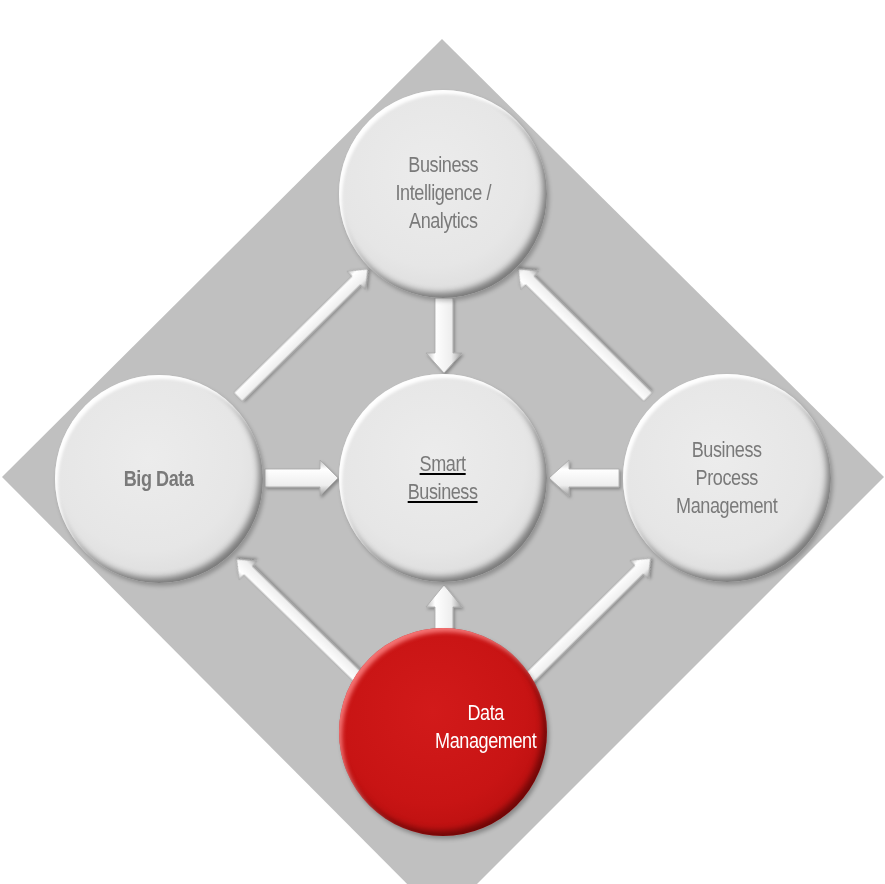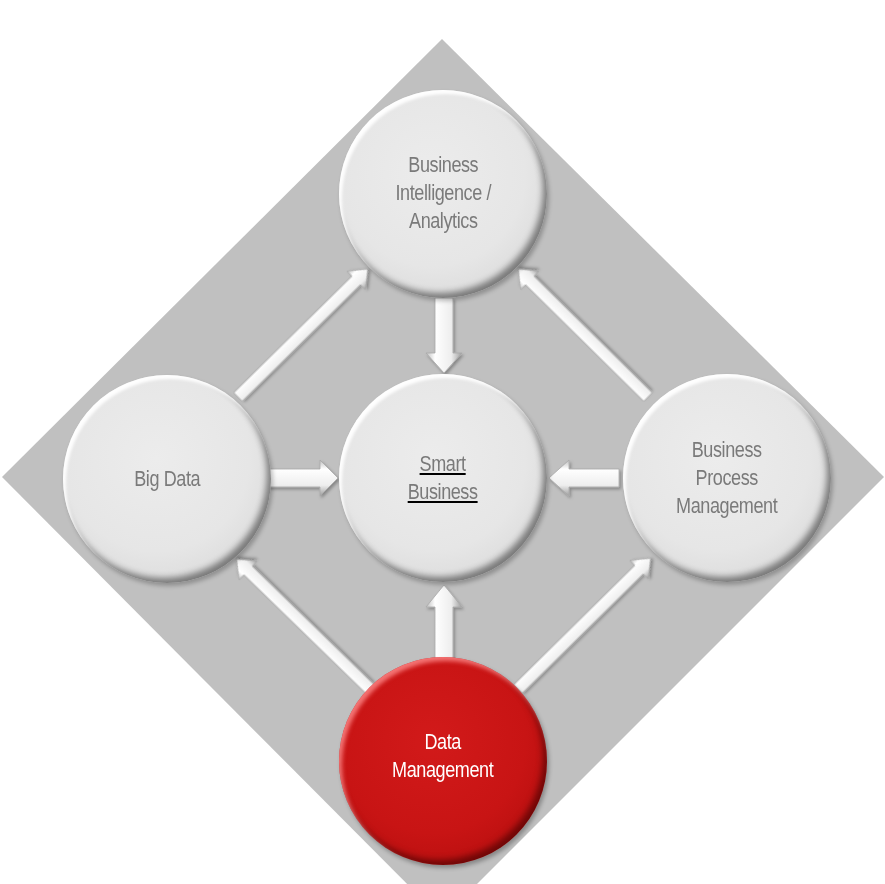--- a/index.html
+++ b/index.html
@@ -91,32 +91,32 @@
       <polygon points="619,432 569,432 569,423 549,441 569,459 569,450 619,450" fill="url(#arrowH)" stroke="#a8a8a8" stroke-width="0.8"></polygon>
     </g>
   </svg>
 
   <div class="node grey" style="left:339px; top:53px; width:208px; height:208px;">
     <span class="label" style="margin-top:-2px;">Business
 Intelligence /
 Analytics</span>
   </div>
 
-  <div class="node grey" style="left:63px; top:338px; width:208px; height:208px;">
+  <div class="node grey" style="left:55px; top:338px; width:208px; height:208px;font-weight:bold;">
     <span class="label">Big Data</span>
   </div>
 
   <div class="node grey" style="left:339px; top:337px; width:208px; height:208px;text-decoration:underline;">
     <span class="label">Smart
 Business</span>
   </div>
 
   <div class="node grey" style="left:623px; top:337px; width:208px; height:208px;">
     <span class="label">Business
 Process
 Management</span>
   </div>
 
-  <div class="node red" style="left:339px; top:620px; width:208px; height:208px;">
+  <div class="node red" style="left:339px; top:591px; width:208px; height:208px;justify-content:flex-end;">
     <span class="label" style="margin-top:-10px;">Data
 Management</span>
   </div>
 </div>
 
 </body></html>

